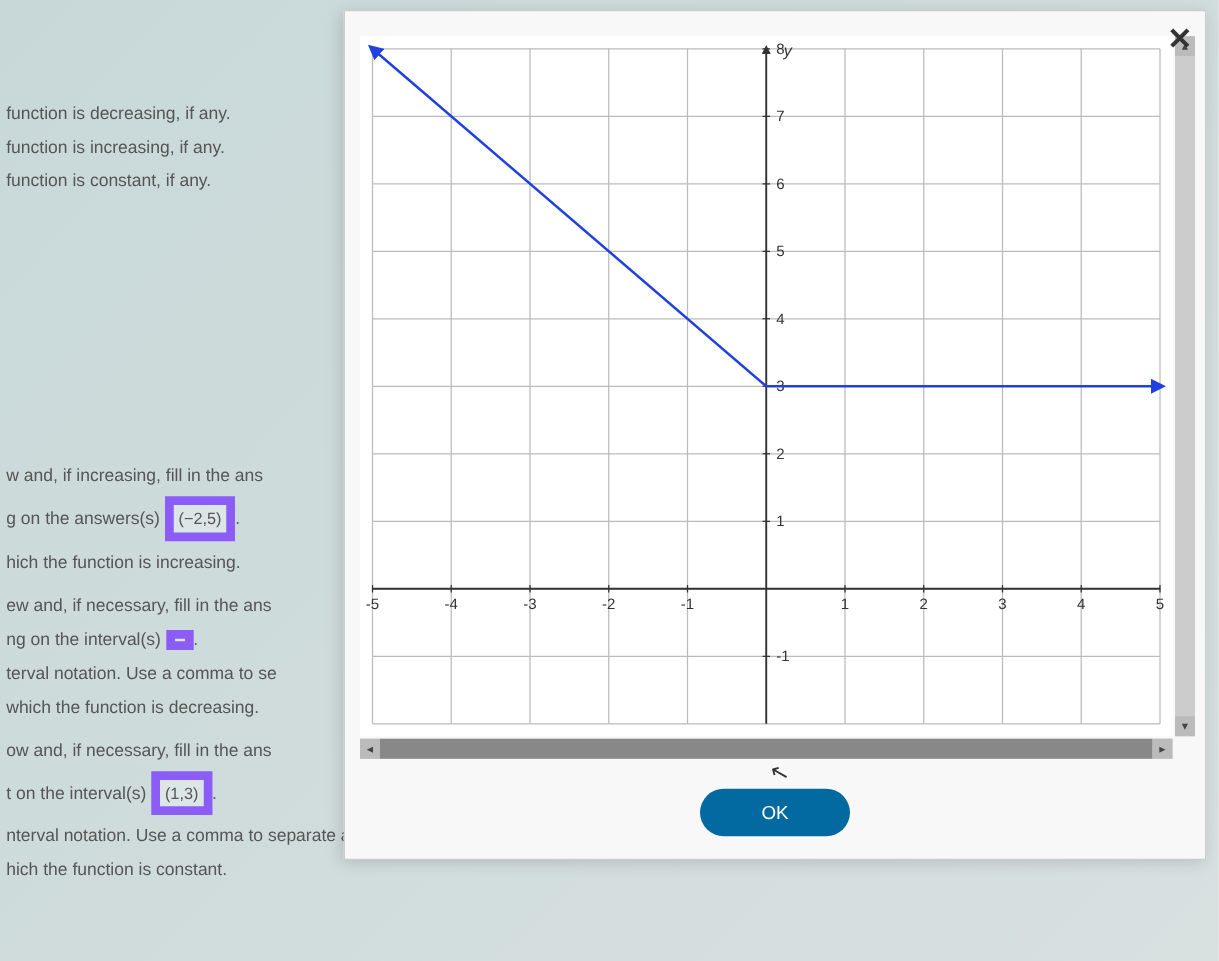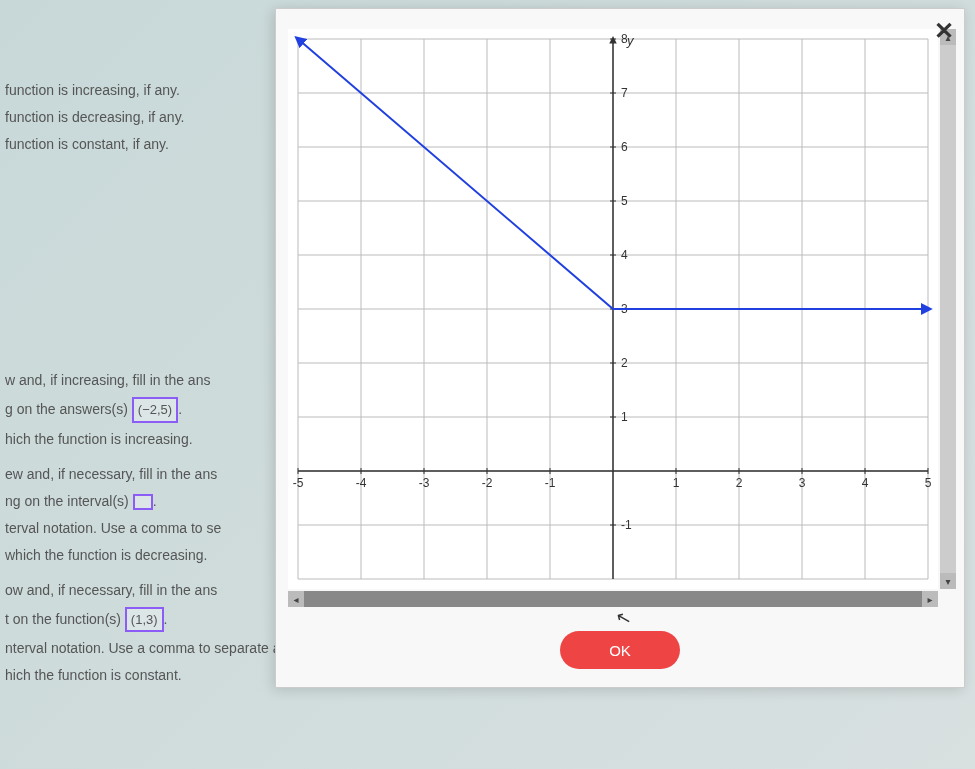--- a/index.html
+++ b/index.html
@@ -19,21 +19,21 @@
       padding: 10px 5px;
       color: #555;
       font-size: 14px;
       line-height: 1.5;
     }
     .bg-block1 { top: 70px; }
     .bg-block2 { top: 360px; }
     .bg-line { margin-bottom: 6px; white-space: nowrap; }
     .answer-box {
       display: inline-block;
-      border: 2px solid #8b5cf6;
+      border: 7px solid #8b5cf6;
       padding: 1px 4px;
       background: rgba(255,255,255,0.3);
       font-size: 13px;
     }
     .answer-box.empty {
       width: 20px;
       height: 16px;
       vertical-align: middle;
     }
     .modal {
@@ -119,63 +119,63 @@
       flex: 1;
       background: #ccc;
     }
     .ok-button {
       position: absolute;
       left: 50%;
       transform: translateX(-50%);
       bottom: 18px;
       width: 120px;
       height: 38px;
-      background: #ef4444;
+      background: #0369a1;
       color: #fff;
       border: none;
       border-radius: 19px;
       font-size: 15px;
       font-weight: 500;
       cursor: pointer;
     }
     .cursor-icon {
       position: absolute;
       left: 340px;
       top: 598px;
       font-size: 18px;
       color: #333;
       transform: rotate(-15deg);
     }
   </style>
 </head>
 <body>
 
 <div class="background-text bg-block1">
+  <div class="bg-line">function is decreasing, if any.</div>
   <div class="bg-line">function is increasing, if any.</div>
-  <div class="bg-line">function is decreasing, if any.</div>
   <div class="bg-line">function is constant, if any.</div>
 </div>
 
 <div class="background-text bg-block2">
   <div class="bg-line">w and, if increasing, fill in the ans</div>
   <div class="bg-line">
     <span>g on the answers(s)</span>
     <span class="answer-box">(−2,5)</span>.
   </div>
   <div class="bg-line">hich the function is increasing.</div>
   <div class="bg-line" style="margin-top:14px">ew and, if necessary, fill in the ans</div>
   <div class="bg-line">
     <span>ng on the interval(s)</span>
     <span class="answer-box empty"></span>.
   </div>
   <div class="bg-line">terval notation. Use a comma to se</div>
   <div class="bg-line">which the function is decreasing.</div>
   <div class="bg-line" style="margin-top:14px">ow and, if necessary, fill in the ans</div>
   <div class="bg-line">
-    <span>t on the function(s)</span>
+    <span>t on the interval(s)</span>
     <span class="answer-box">(1,3)</span>.
   </div>
   <div class="bg-line">nterval notation. Use a comma to separate answers as needed.)</div>
   <div class="bg-line">hich the function is constant.</div>
 </div>
 
 <div class="modal">
   <div class="close-btn">
     <span>✕</span>
   </div>

